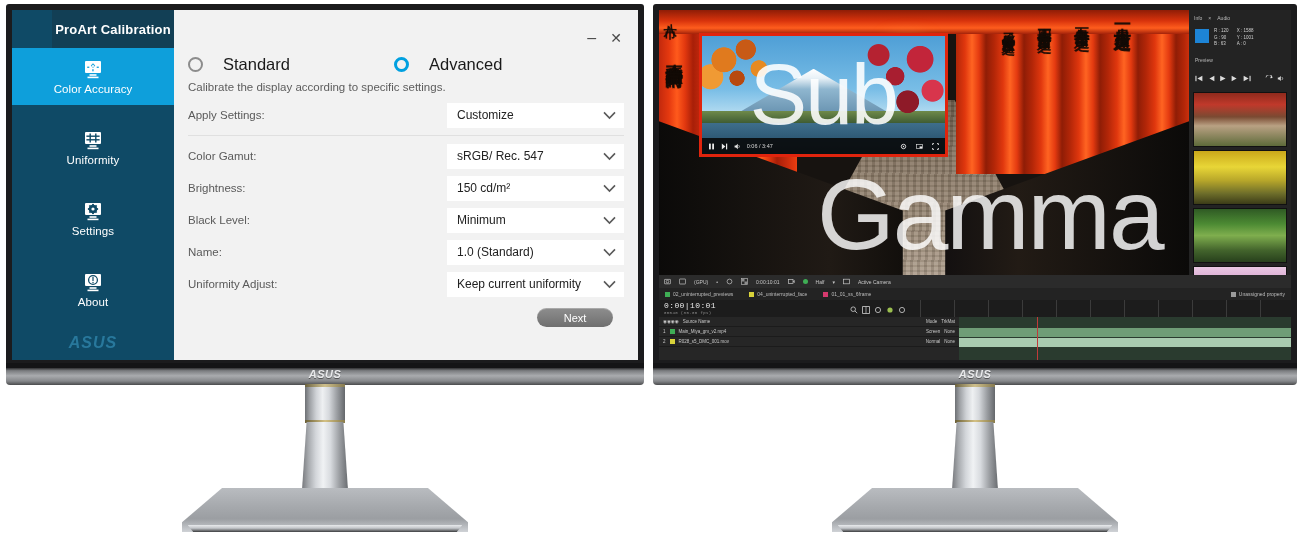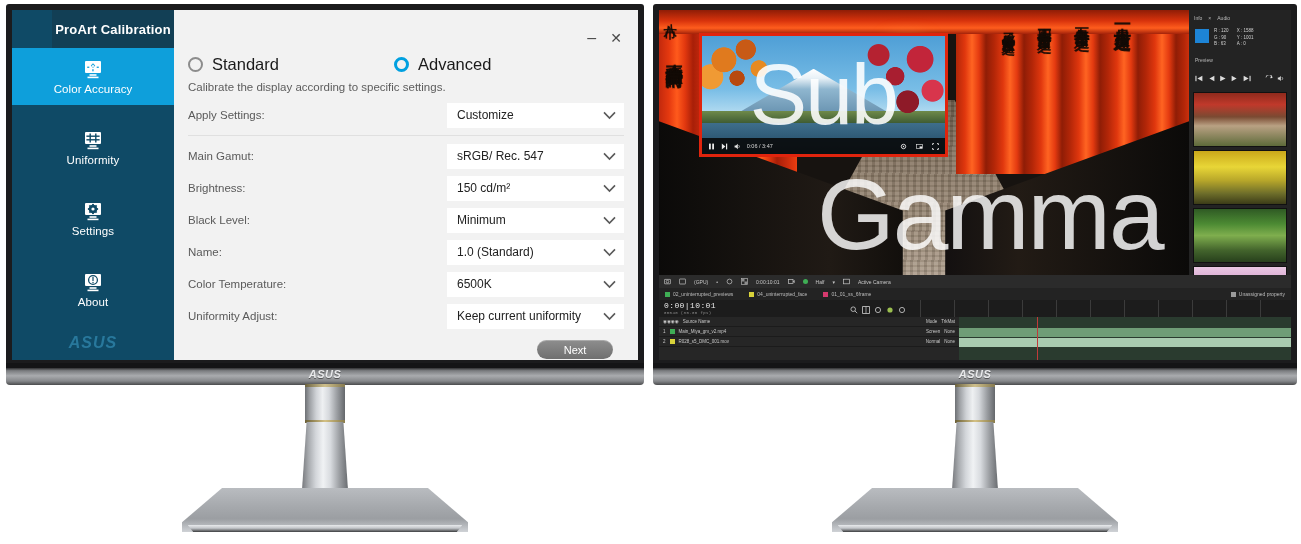--- a/index.html
+++ b/index.html
@@ -127,21 +127,21 @@
 
   .pa-main { flex: 1; background: #f2f2f2; position: relative; padding: 0 14px 0 14px; }
   .pa-winbtns {
     position: absolute; top: 20px; right: 16px;
     display: flex; align-items: center; gap: 14px;
   }
   .pa-btn { color: #4a4a4a; font-size: 14px; line-height: 1; cursor: pointer; }
   .pa-btn.min { font-size: 16px; }
 
   .pa-radios { display: flex; align-items: center; margin-top: 45px; gap: 0; }
-  .pa-radio { display: flex; align-items: center; gap: 9px; cursor: pointer; }
+  .pa-radio { display: flex; align-items: center; gap: 20px; cursor: pointer; }
   .pa-radio.std { width: 206px; }
   .pa-ring {
     width: 15px; height: 15px; border-radius: 50%;
     border: 2px solid #8c8c8c; background: transparent;
   }
   .pa-ring.sel { border-color: #00a0e0; border-width: 3px; }
   .pa-radio-label { font-size: 16.5px; color: #1a1a1a; }
 
   .pa-sub {
     margin-top: 7px;
@@ -495,21 +495,21 @@
                   <svg width="13" height="9" viewBox="0 0 13 9">
                       <path d="M1 1.4 L6.5 7 L12 1.4" fill="none" stroke="#5a5a5a" stroke-width="1.6"></path>
                     </svg>
                 </span>
               </div>
             </div>
 
             <div class="pa-divider"></div>
 
             <div class="pa-row">
-              <span class="pa-row-label">Main Gamut:</span>
+              <span class="pa-row-label">Color Gamut:</span>
               <div class="pa-select">
                 <span class="pa-select-val">sRGB/ Rec. 547</span>
                 <span class="pa-chev">
                   <svg width="13" height="9" viewBox="0 0 13 9">
                       <path d="M1 1.4 L6.5 7 L12 1.4" fill="none" stroke="#5a5a5a" stroke-width="1.6"></path>
                     </svg>
                 </span>
               </div>
             </div>
 
@@ -542,31 +542,20 @@
               <div class="pa-select">
                 <span class="pa-select-val">1.0 (Standard)</span>
                 <span class="pa-chev">
                   <svg width="13" height="9" viewBox="0 0 13 9">
                       <path d="M1 1.4 L6.5 7 L12 1.4" fill="none" stroke="#5a5a5a" stroke-width="1.6"></path>
                     </svg>
                 </span>
               </div>
             </div>
 
-            <div class="pa-row">
-              <span class="pa-row-label">Color Temperature:</span>
-              <div class="pa-select">
-                <span class="pa-select-val">6500K</span>
-                <span class="pa-chev">
-                  <svg width="13" height="9" viewBox="0 0 13 9">
-                      <path d="M1 1.4 L6.5 7 L12 1.4" fill="none" stroke="#5a5a5a" stroke-width="1.6"></path>
-                    </svg>
-                </span>
-              </div>
-            </div>
 
             <div class="pa-row">
               <span class="pa-row-label">Uniformity Adjust:</span>
               <div class="pa-select">
                 <span class="pa-select-val">Keep current uniformity</span>
                 <span class="pa-chev">
                   <svg width="13" height="9" viewBox="0 0 13 9">
                       <path d="M1 1.4 L6.5 7 L12 1.4" fill="none" stroke="#5a5a5a" stroke-width="1.6"></path>
                     </svg>
                 </span>

